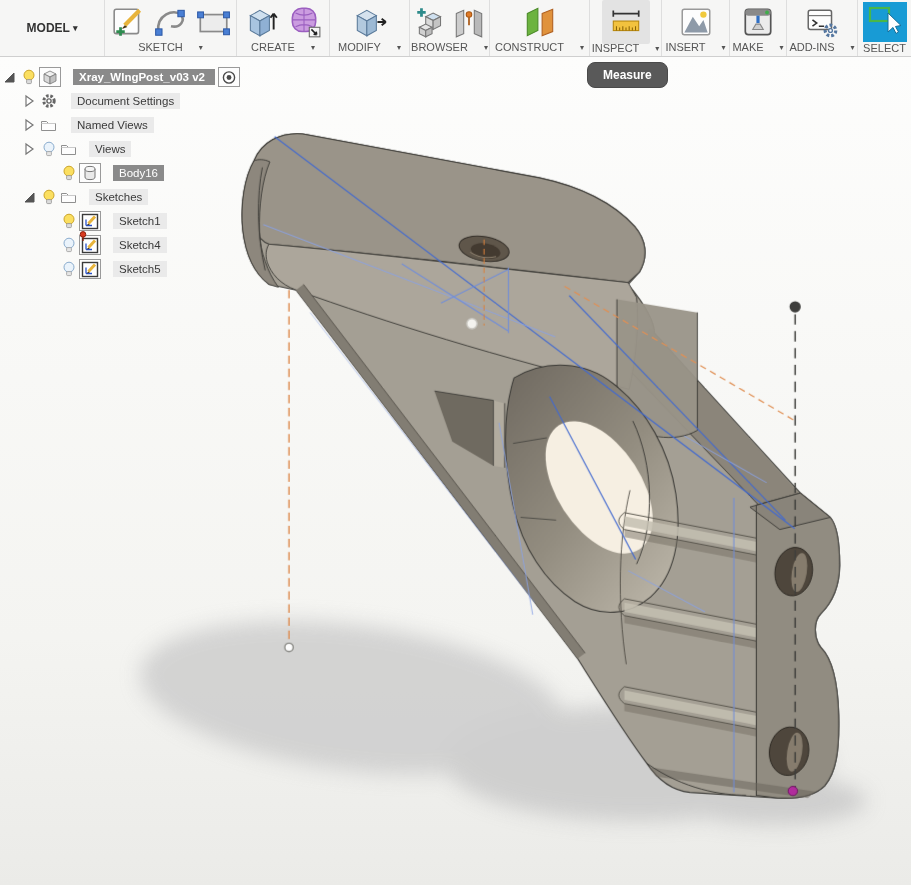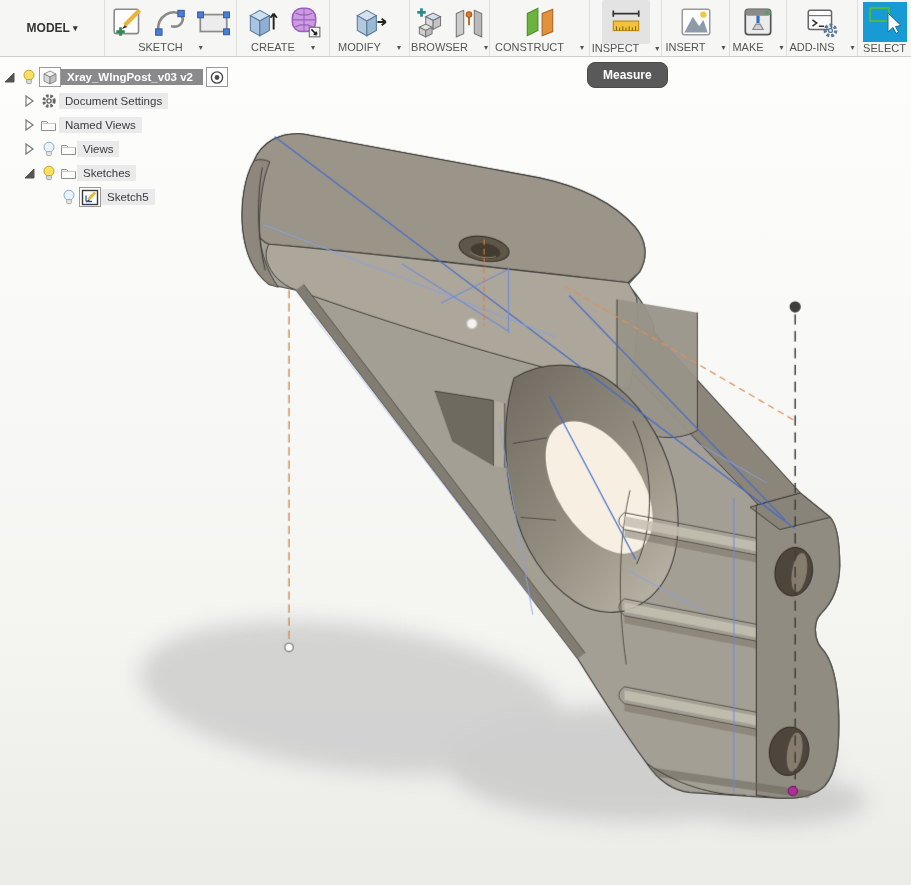--- a/index.html
+++ b/index.html
@@ -43,21 +43,21 @@
 
   .tree{margin-top:2px;}
   .row{height:24px;display:flex;align-items:center;}
   .ind1{width:20px;flex:0 0 20px;}
   .ind2{width:58px;flex:0 0 58px;}
   .arrow-slot{width:18px;flex:0 0 18px;display:flex;align-items:center;justify-content:center;}
   .bulb-slot{width:21px;flex:0 0 21px;display:flex;align-items:center;justify-content:center;}
   .iconbox{width:22px;height:20px;background:#fdfdfd;border:1px solid #9a9a9a;box-sizing:border-box;
     display:flex;align-items:center;justify-content:center;margin-right:0;}
   .icon-plain{width:18px;height:17px;display:flex;align-items:center;justify-content:center;}
-  .tlabel{font-size:11.5px;color:#3a3a3a;background:#eaeaea;padding:2px 6px;margin-left:0;
+  .tlabel{font-size:11.5px;color:#3a3a3a;background:#eaeaea;padding:2px 6px;margin-left:12px;
     white-space:nowrap;}
   .tlabel.sel{background:#8a8a8a;color:#fff;}
   .tlabel.root{font-weight:bold;min-width:130px;}
   .radio-box{margin-left:3px;}
   svg.ti{display:block;}
 </style>
 </head>
 <body>
 
 <svg width="0" height="0" style="position:absolute">
@@ -546,20 +546,34 @@
           </span>
         <span class="icon-plain">
             <svg class="ti" width="17" height="14">
               <use href="#sym-folder"></use>
             </svg>
           </span>
         <span class="tlabel">Views</span>
       </div>
 
 
+      <div class="row">
+        <span class="ind2"></span>
+        <span class="bulb-slot">
+            <svg class="ti" width="14" height="17">
+              <use href="#sym-bulb-on"></use>
+            </svg>
+          </span>
+        <span class="iconbox">
+            <svg class="ti" width="20" height="19">
+              <use href="#sym-cyl"></use>
+            </svg>
+          </span>
+        <span class="tlabel sel">Body16</span>
+      </div>
 
       <div class="row">
         <span class="ind1"></span>
         <span class="arrow-slot">
             <svg class="ti" width="14" height="14">
               <use href="#sym-arrow-exp"></use>
             </svg>
           </span>
         <span class="bulb-slot">
             <svg class="ti" width="14" height="17">
@@ -567,33 +581,64 @@
             </svg>
           </span>
         <span class="icon-plain">
             <svg class="ti" width="17" height="14">
               <use href="#sym-folder"></use>
             </svg>
           </span>
         <span class="tlabel">Sketches</span>
       </div>
 
-
-
       <div class="row">
         <span class="ind2"></span>
         <span class="bulb-slot">
             <svg class="ti" width="14" height="17">
-              <use href="#sym-bulb-off"></use>
+              <use href="#sym-bulb-on"></use>
             </svg>
           </span>
         <span class="iconbox">
             <svg class="ti" width="20" height="19">
               <use href="#sym-sketch"></use>
             </svg>
           </span>
+        <span class="tlabel">Sketch1</span>
+      </div>
+
+      <div class="row">
+        <span class="ind2"></span>
+        <span class="bulb-slot">
+            <svg class="ti" width="14" height="17">
+              <use href="#sym-bulb-off"></use>
+            </svg>
+          </span>
+        <span class="iconbox" style="position:relative">
+          <svg class="ti" width="20" height="19">
+              <use href="#sym-sketch"></use>
+            </svg>
+          <svg class="ti" width="10" height="12" style="position:absolute;left:-2px;top:-5px">
+              <use href="#sym-pin"></use>
+            </svg>
+        </span>
+        <span class="tlabel">Sketch4</span>
+      </div>
+
+      <div class="row">
+        <span class="ind2"></span>
+        <span class="bulb-slot">
+            <svg class="ti" width="14" height="17">
+              <use href="#sym-bulb-off"></use>
+            </svg>
+          </span>
+        <span class="iconbox">
+            <svg class="ti" width="20" height="19">
+              <use href="#sym-sketch"></use>
+            </svg>
+          </span>
         <span class="tlabel">Sketch5</span>
       </div>
 
     </div>
   </div>
 
 </div>
 
 </body></html>

